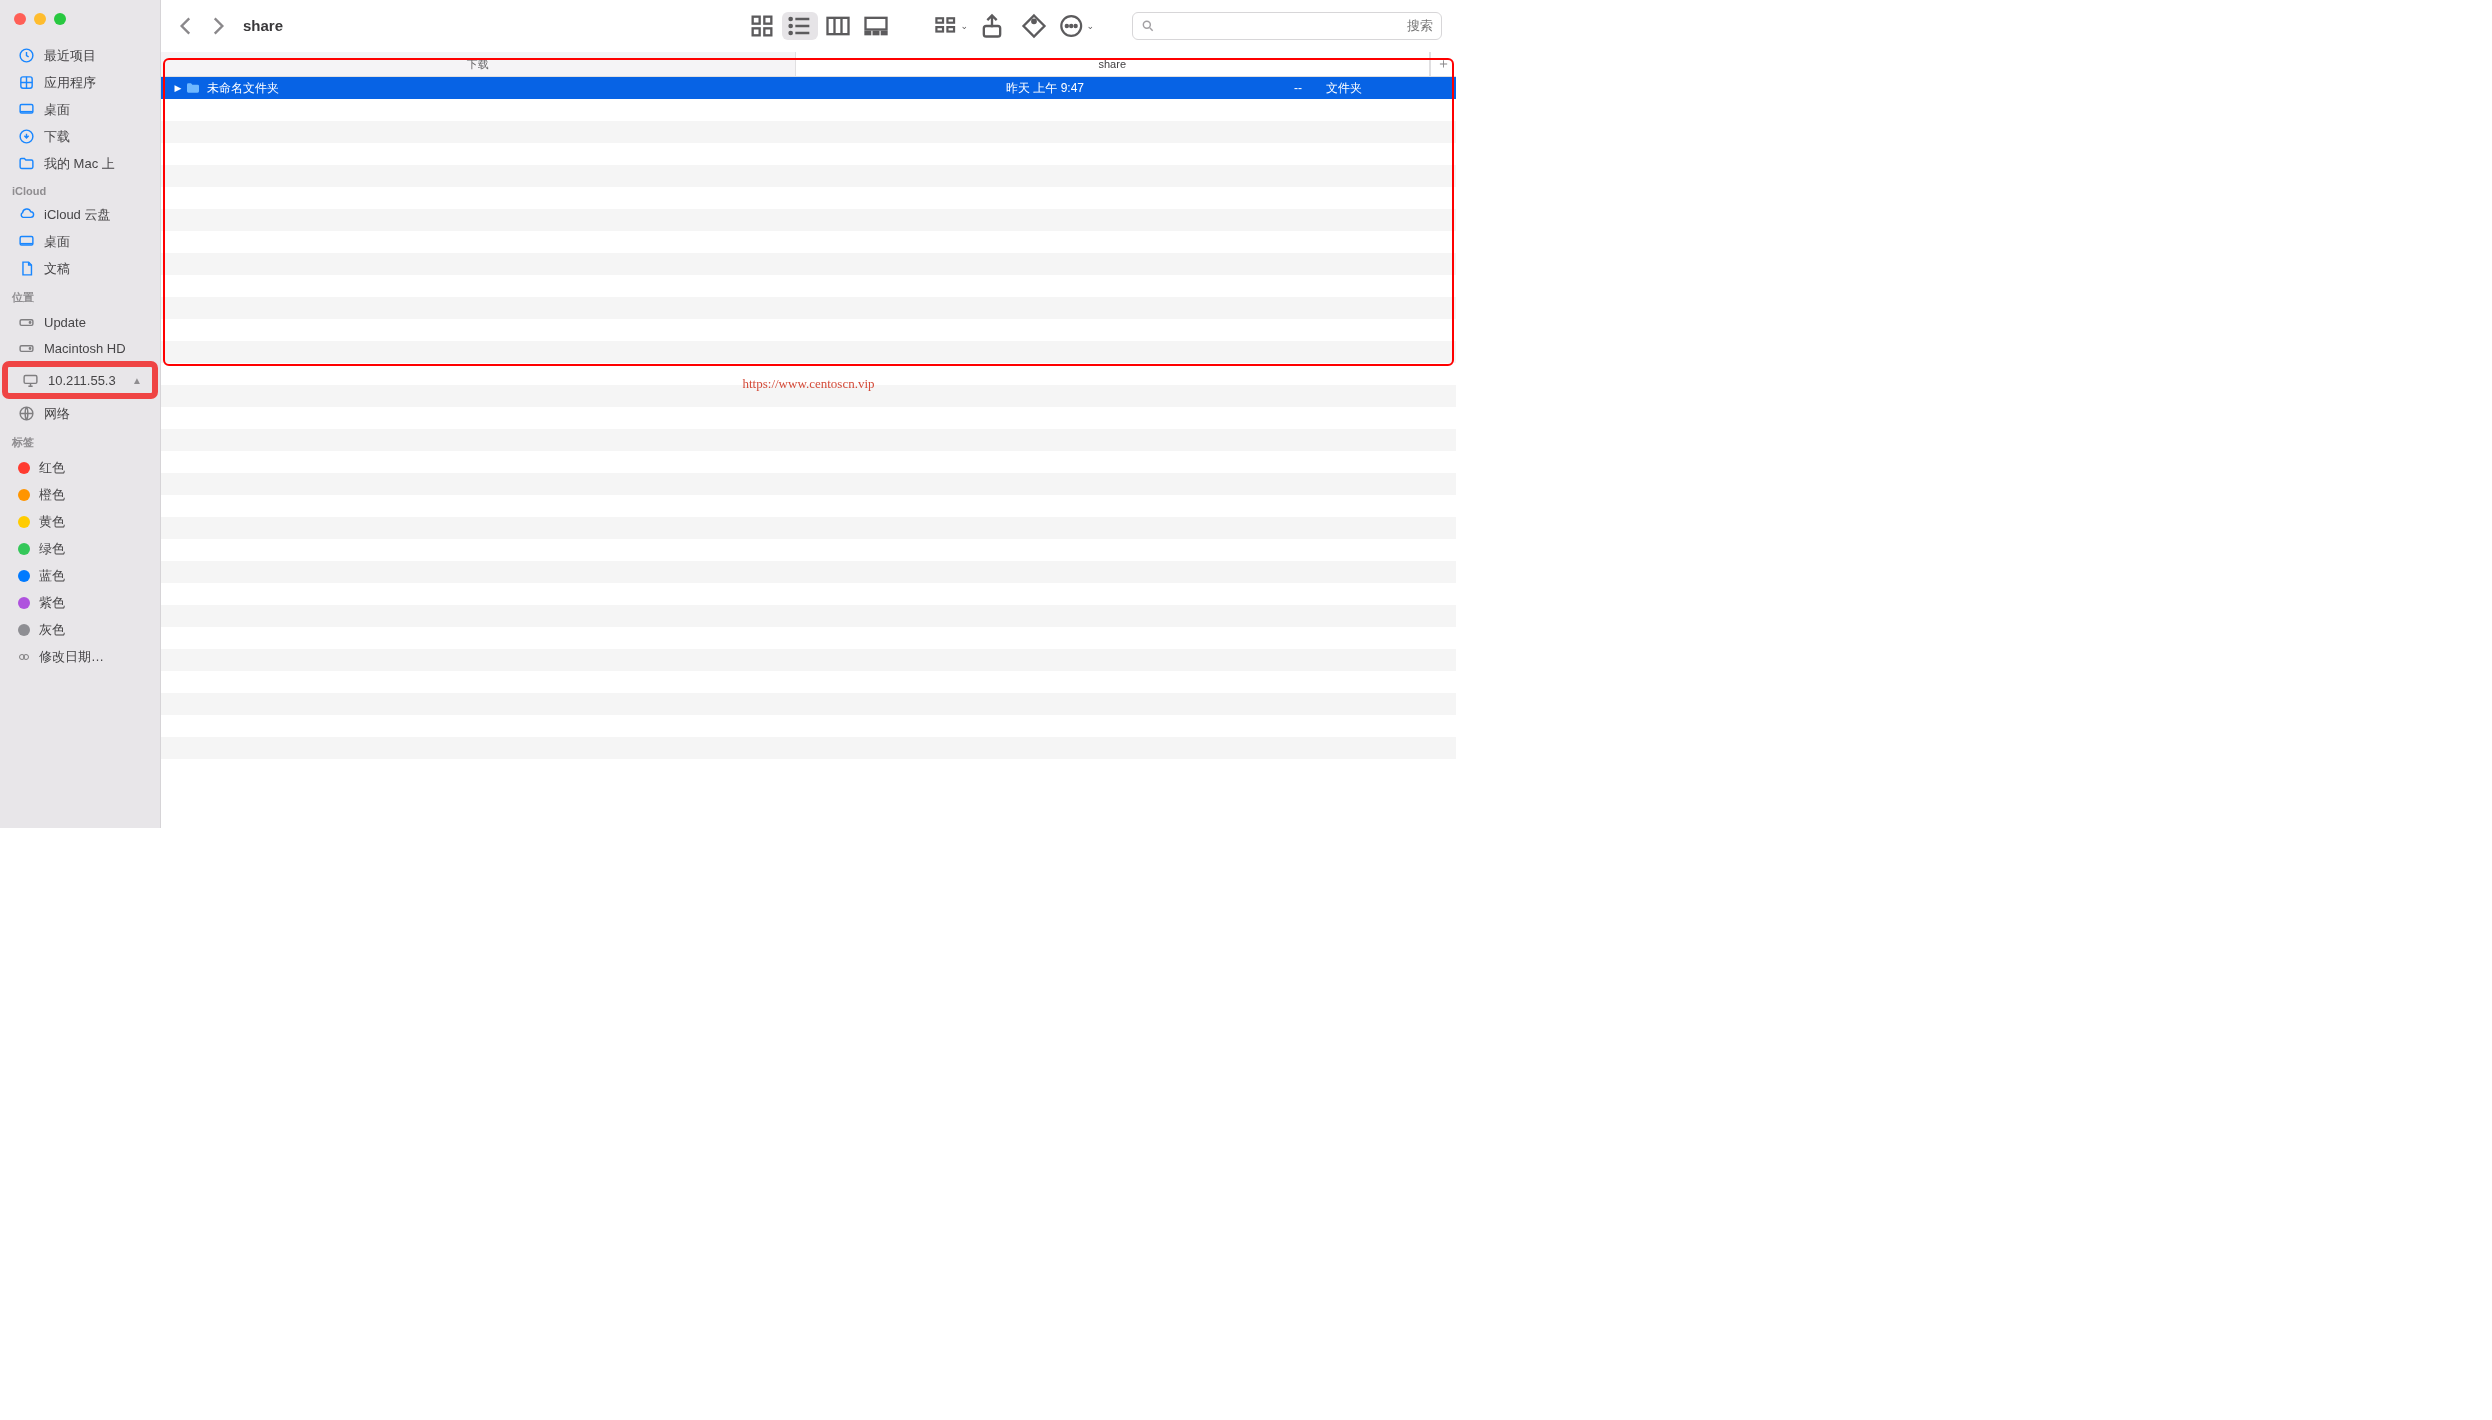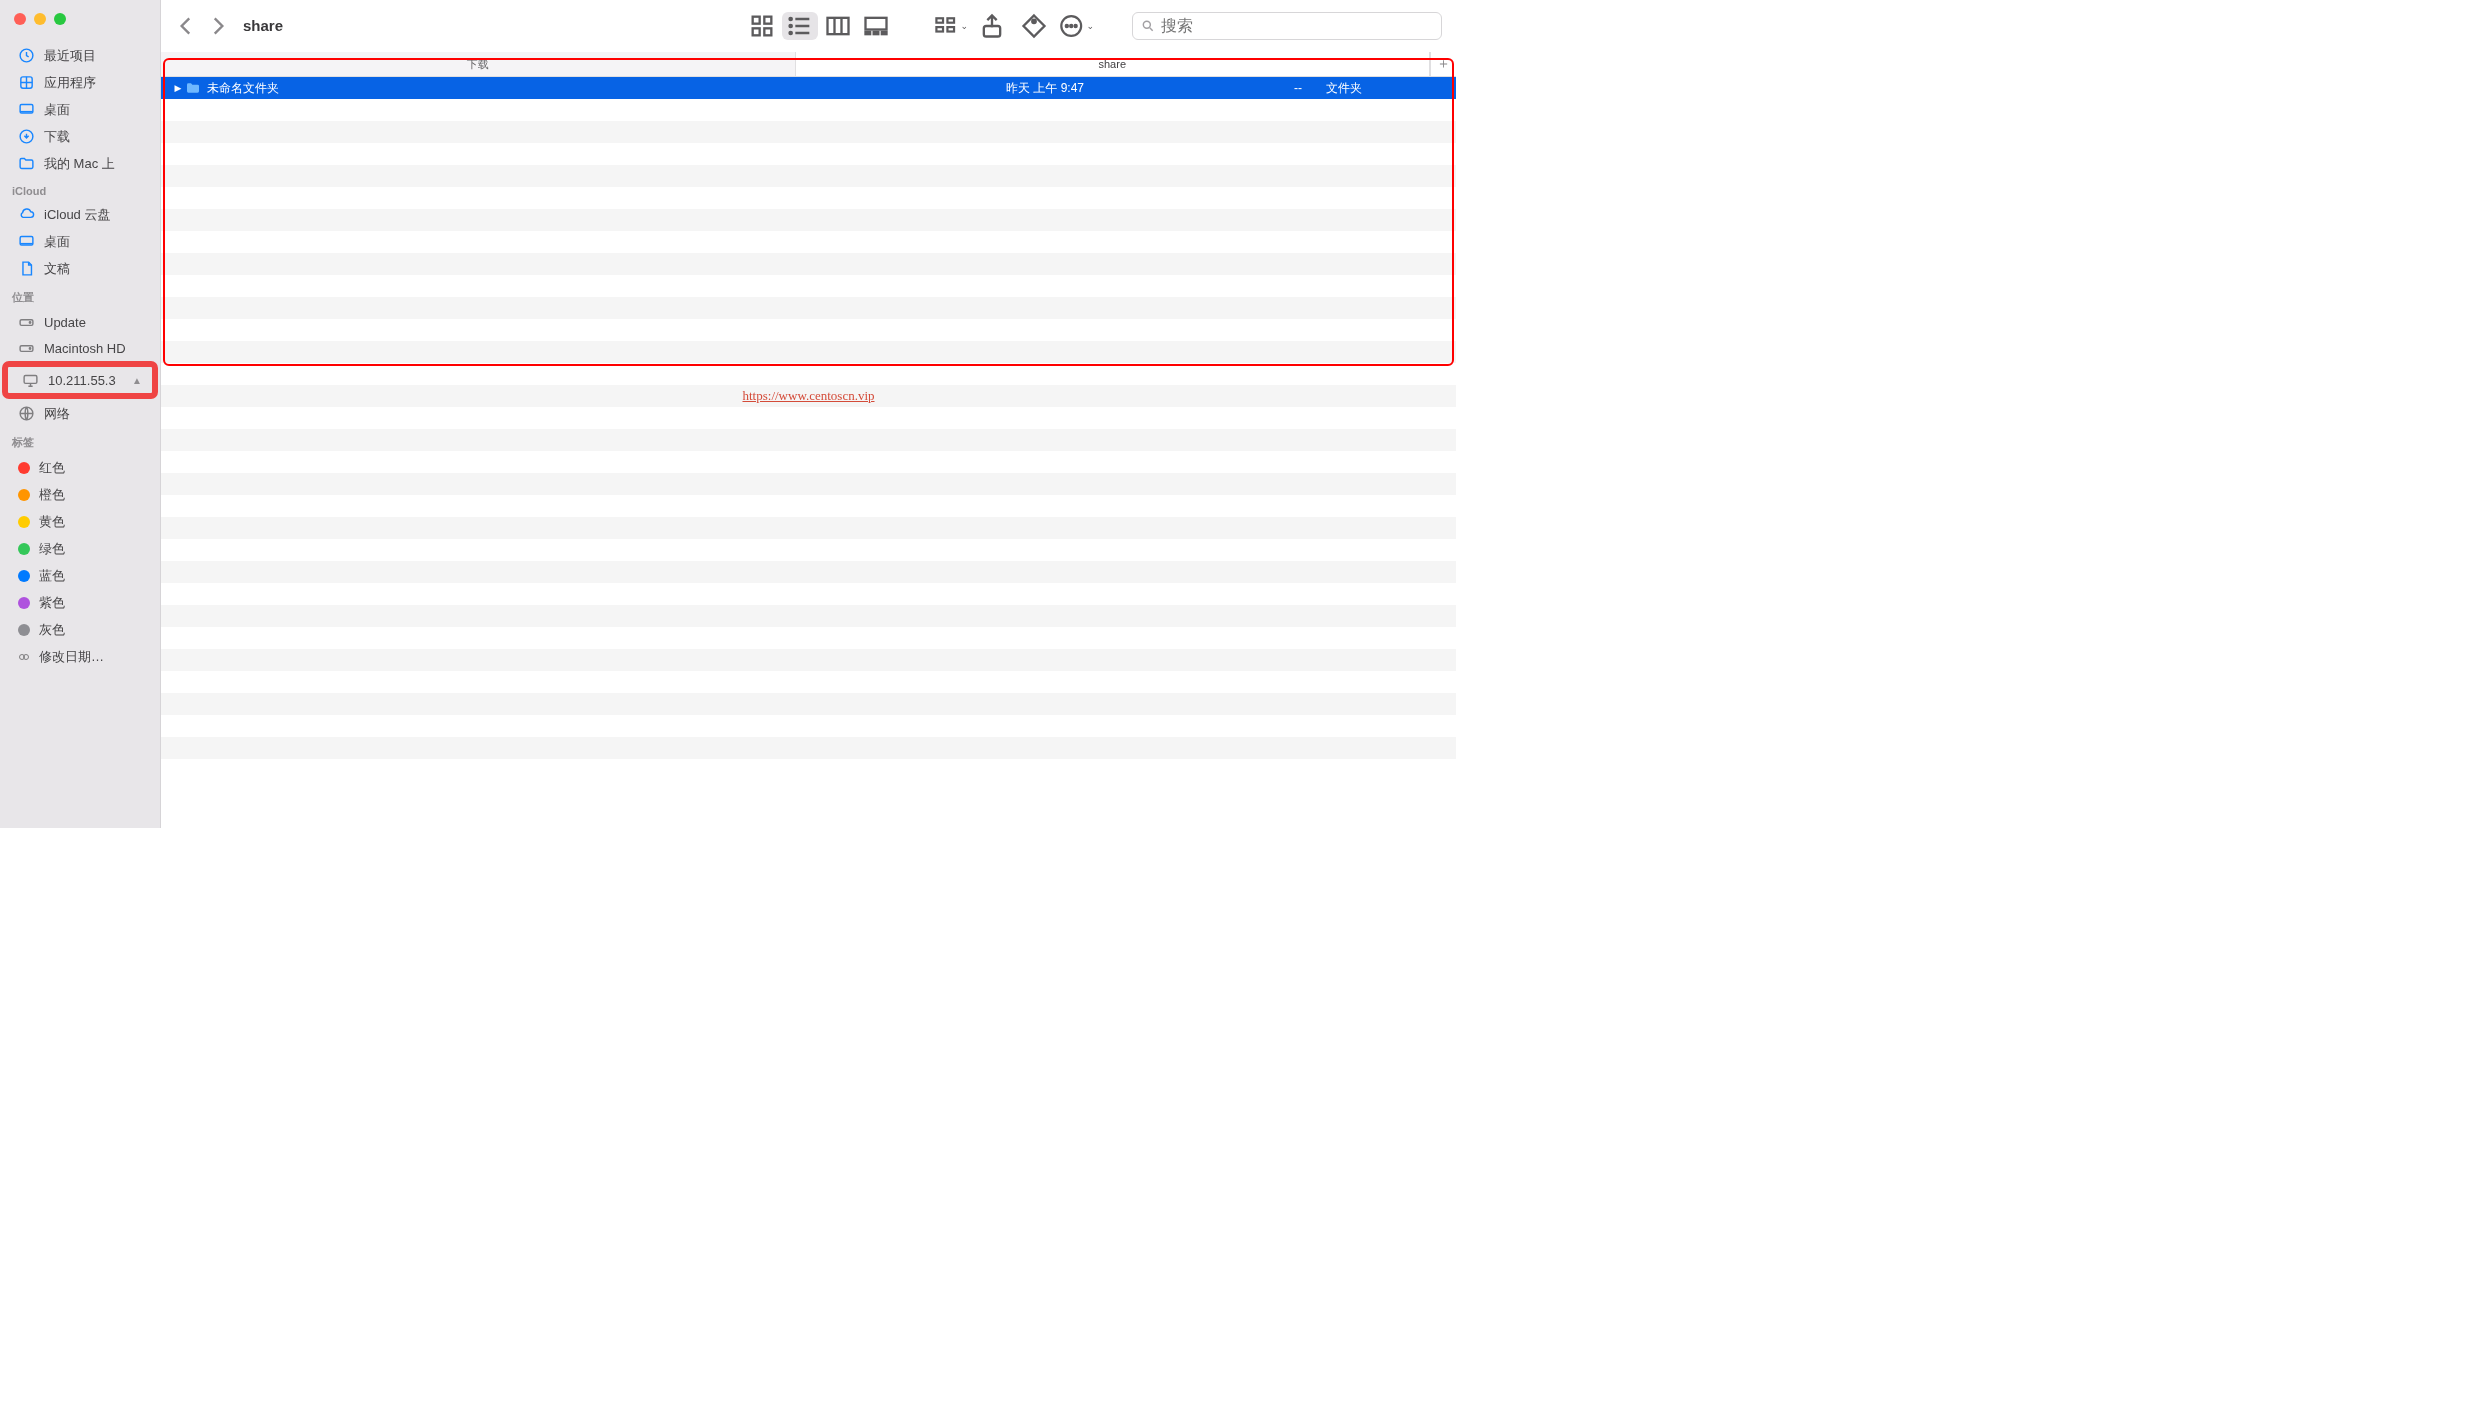--- a/index.html
+++ b/index.html
@@ -119,22 +119,23 @@
       border: 1px solid #d7d6d8;
       border-radius: 6px;
       display: flex;
       align-items: center;
       padding: 0 8px;
       gap: 6px;
       color: #a2a0a3;
     }
     .search input {
       border: none; outline: none;
-      font-size: 16px; flex: 1;
+      font-size: 13px; flex: 1;
       background: transparent;
+      text-align: right;
     }
     
     .content-wrap { position: relative; flex: 1; }
     .red-highlight {
       position: absolute;
       top: 6px; left: 2px; right: 2px; height: 308px;
       border: 2px solid #ff0000;
       border-radius: 6px;
       pointer-events: none;
       z-index: 50;
@@ -206,29 +207,28 @@
     }
     .row .c-name { flex: 1; padding-left: 10px; display: flex; align-items: center; }
     .row .c-date { width: 210px; padding-left: 10px; }
     .row .c-size { width: 110px; text-align: right; padding-right: 14px; }
     .row .c-kind { width: 140px; padding-left: 10px; }
     .row:not(.selected) .c-date,
     .row:not(.selected) .c-size,
     .row:not(.selected) .c-kind { color: #747375; }
     .watermark {
       position: absolute;
-      top: 336px;
+      top: 324px;
       left: 50%;
       transform: translateX(-50%);
       color: #d44b39;
       font-family: "Times New Roman", serif;
       font-size: 13px;
       pointer-events: none;
       z-index: 60;
-      text-decoration: underline;
     }
     svg { width: 100%; height: 100%; }
   </style>
 </head>
 <body>
 
 <div class="sidebar">
   <div class="traffic">
     <div class="dot dot-red"></div>
     <div class="dot dot-yellow"></div>

